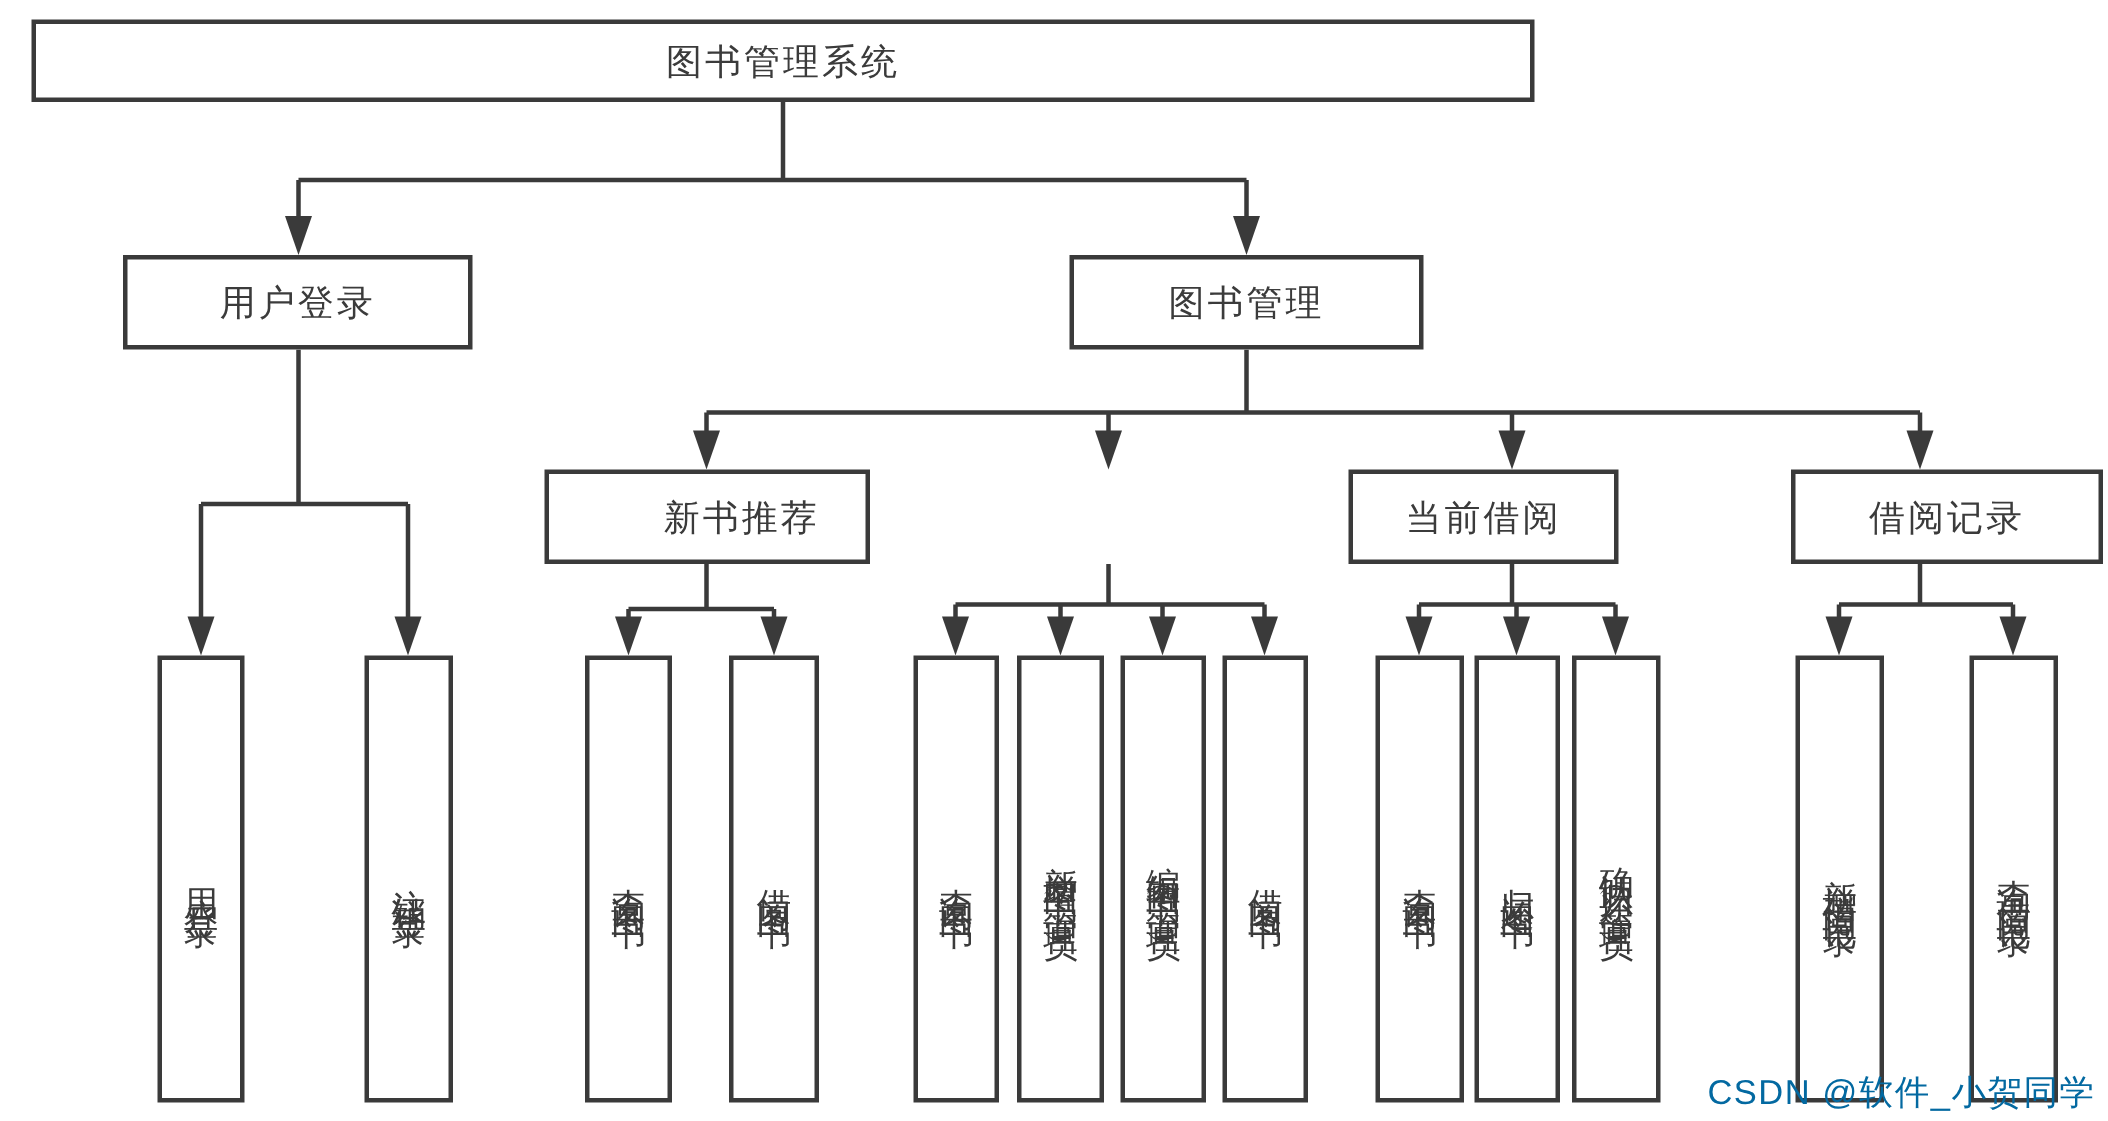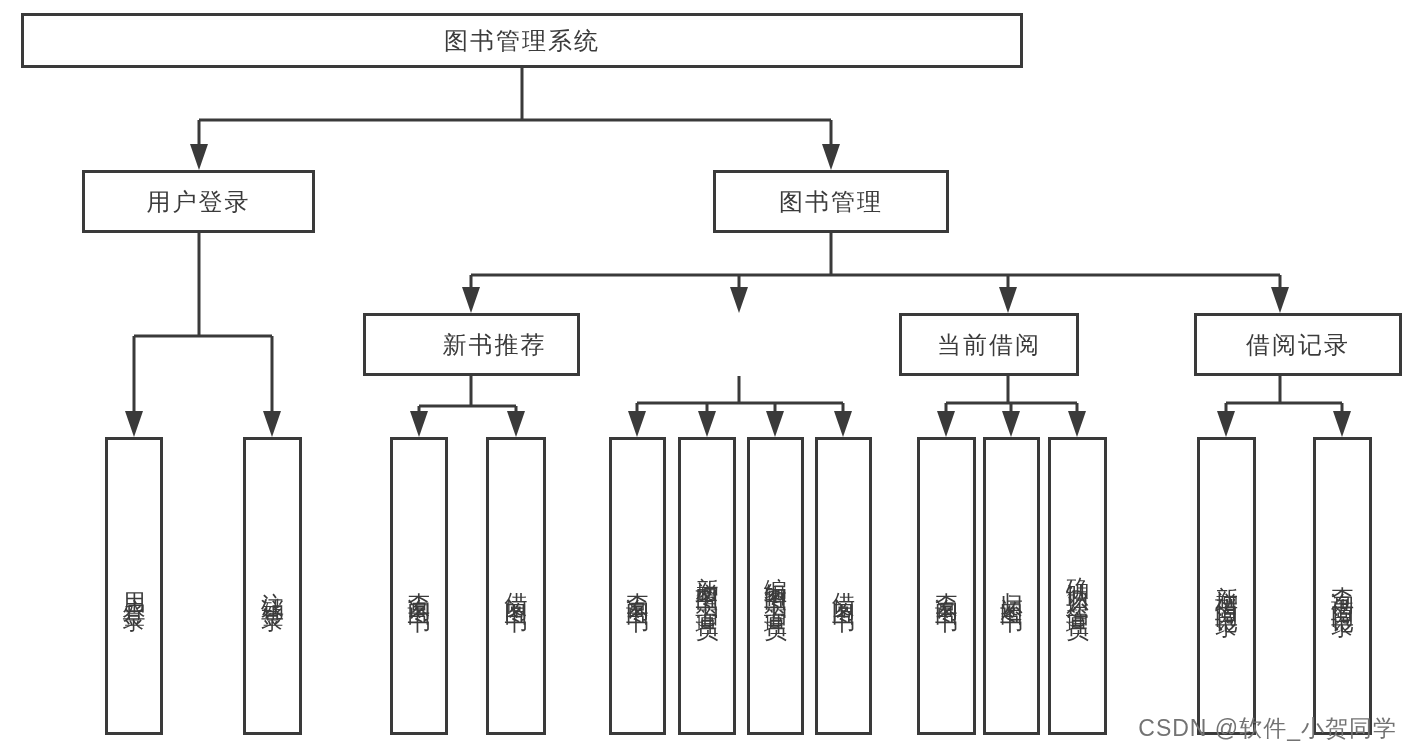--- a/index.html
+++ b/index.html
@@ -47,21 +47,21 @@
   svg.connectors polygon {
     fill: #3a3a3a;
     stroke: none;
   }
   .watermark {
     position: absolute;
     right: 8px;
     bottom: 3px;
     font-size: 23px;
     letter-spacing: 1px;
-    color: #737373;
+    color: #0369a1;
     z-index: 3;
     white-space: nowrap;
   }
 </style>
 </head>
 <body>
 
 <div id="canvas">
 
   <svg class="connectors" width="1405" height="747">

